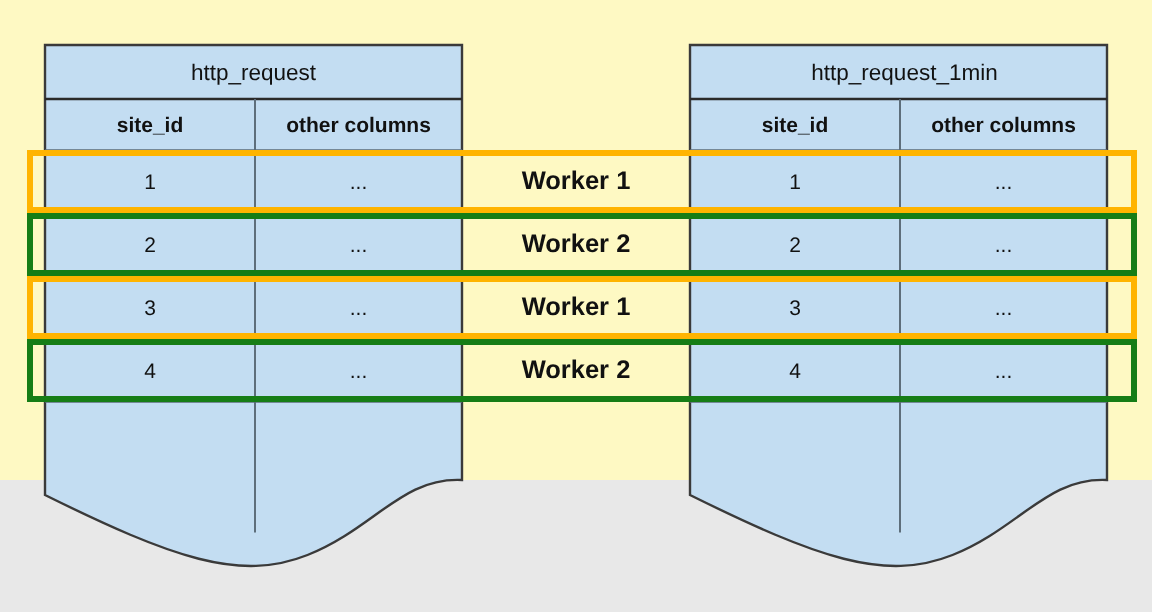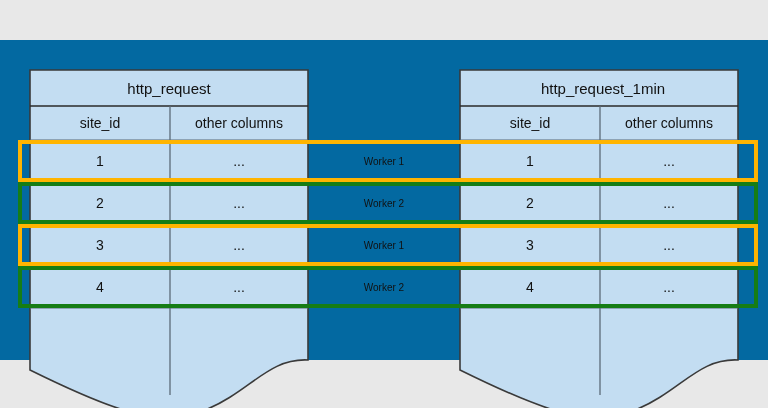--- a/index.html
+++ b/index.html
@@ -5,49 +5,49 @@
   html, body {
     margin: 0; padding: 0;
     width: 768px; height: 408px;
     overflow: hidden;
     background: #e8e8e8;
     font-family: "Liberation Sans", sans-serif;
   }
   #canvas {
     position: relative;
     width: 768px; height: 320px;
-    background: #0369a1;
-    margin-top: 40px;
+    background: #fef9c3;
   }
   .svg-layer {
     position: absolute;
     left: 0; top: 0;
     width: 768px; height: 408px;
   }
   .table-group { position: absolute; }
   .tbl-title, .tbl-colhdr, .tbl-cell {
     position: absolute;
     display: flex;
     align-items: center;
     justify-content: center;
     box-sizing: border-box;
     color: #111111;
     white-space: nowrap;
   }
   .tbl-title { font-size: 15px; }
-  .tbl-colhdr { font-size: 14px; }
+  .tbl-colhdr { font-size: 14px; font-weight: bold; }
   .tbl-cell   { font-size: 14px; }
   .worker-label {
     position: absolute;
     display: flex;
     align-items: center;
     justify-content: center;
-    font-size: 10px;
+    font-size: 17px;
     color: #111111;
     white-space: nowrap;
+    font-weight: bold;
   }
   .hl-box {
     position: absolute;
     box-sizing: border-box;
     border-style: solid;
     border-width: 4px;
     background: transparent;
   }
 </style>
 </head>

